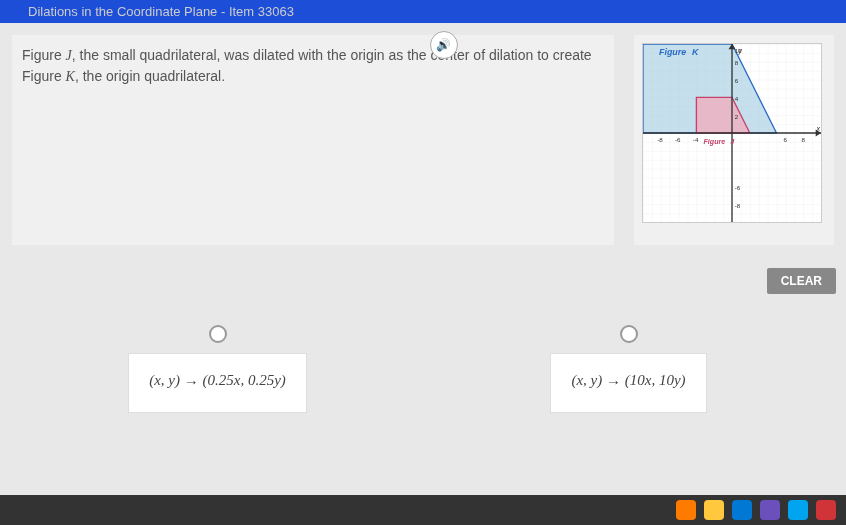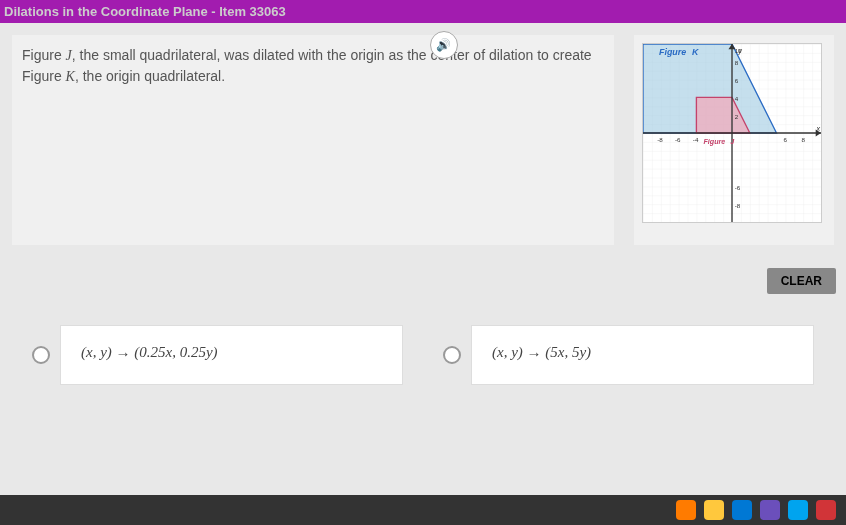--- a/index.html
+++ b/index.html
@@ -1,27 +1,27 @@
 <!DOCTYPE html>
 <html><head>
   <meta charset="utf-8">
   <style>
     * { margin: 0; padding: 0; box-sizing: border-box; }
     body { font-family: Arial, sans-serif; background: #e8e8e8; width: 846px; height: 525px; overflow: hidden; position: relative; }
-    .header { background: #a21caf; color: #ccc; padding: 4px 4px; font-size: 13px; font-weight: bold; }
+    .header { background: #1d4ed8; color: #ccc; padding: 4px 28px; font-size: 13px; font-weight: normal; }
     .content { padding: 12px; position: relative; }
     .question-area { display: flex; gap: 20px; }
     .question-text { flex: 1; background: #f0f0f0; padding: 10px; font-size: 14px; color: #555; line-height: 1.5; min-height: 210px; }
     .question-text p { margin-bottom: 12px; }
     .audio-btn { position: absolute; top: 8px; left: 430px; width: 28px; height: 28px; border-radius: 50%; background: #fff; border: 1px solid #aaa; display: flex; align-items: center; justify-content: center; cursor: pointer; z-index: 10; }
     .figure-panel { width: 200px; background: #f0f0f0; padding: 8px; font-size: 11px; }
     .grid-svg { background: #fff; border: 1px solid #ccc; }
-    .clear-btn { position: absolute; right: 10px; top: 245px; background: #888; color: #000000; border: none; padding: 6px 14px; font-size: 12px; font-weight: bold; cursor: pointer; border-radius: 2px; }
+    .clear-btn { position: absolute; right: 10px; top: 245px; background: #888; color: #ffffff; border: none; padding: 6px 14px; font-size: 12px; font-weight: bold; cursor: pointer; border-radius: 2px; }
     .options { display: grid; grid-template-columns: 1fr 1fr; gap: 20px 40px; margin-top: 80px; padding: 0 20px; }
-    .option-row { display: flex; align-items: center; gap: 10px; }
+    .option-row { display: flex; align-items: center; gap: 10px; flex-direction: column; }
     .radio { width: 18px; height: 18px; border: 2px solid #999; border-radius: 50%; background: #fff; cursor: pointer; flex-shrink: 0; }
     .option-box { background: #fff; border: 1px solid #ddd; padding: 18px 20px; flex: 1; font-size: 15px; font-family: 'Times New Roman', serif; font-style: italic; color: #444; min-height: 60px; }
     .taskbar { position: absolute; bottom: 0; left: 0; right: 0; height: 30px; background: #333; display: flex; align-items: center; justify-content: flex-end; gap: 8px; padding: 0 10px; }
     .taskbar-icon { width: 20px; height: 20px; border-radius: 4px; }
     .ital { font-style: italic; font-family: 'Times New Roman', serif; }
   </style>
 </head>
 <body>
 
 <div class="header">
@@ -83,21 +83,21 @@
 
   <button class="clear-btn">CLEAR</button>
 
   <div class="options">
     <div class="option-row">
       <div class="radio"></div>
       <div class="option-box">(x, y) → (0.25x, 0.25y)</div>
     </div>
     <div class="option-row">
       <div class="radio"></div>
-      <div class="option-box">(x, y) → (5x, 5y)</div>
+      <div class="option-box">(x, y) → (10x, 10y)</div>
     </div>
   </div>
 </div>
 
 <div class="taskbar">
   <div class="taskbar-icon" style="background:#ff7b00"></div>
   <div class="taskbar-icon" style="background:#ffc83d"></div>
   <div class="taskbar-icon" style="background:#0078d4"></div>
   <div class="taskbar-icon" style="background:#6b4fbb"></div>
   <div class="taskbar-icon" style="background:#00a4ef"></div>

